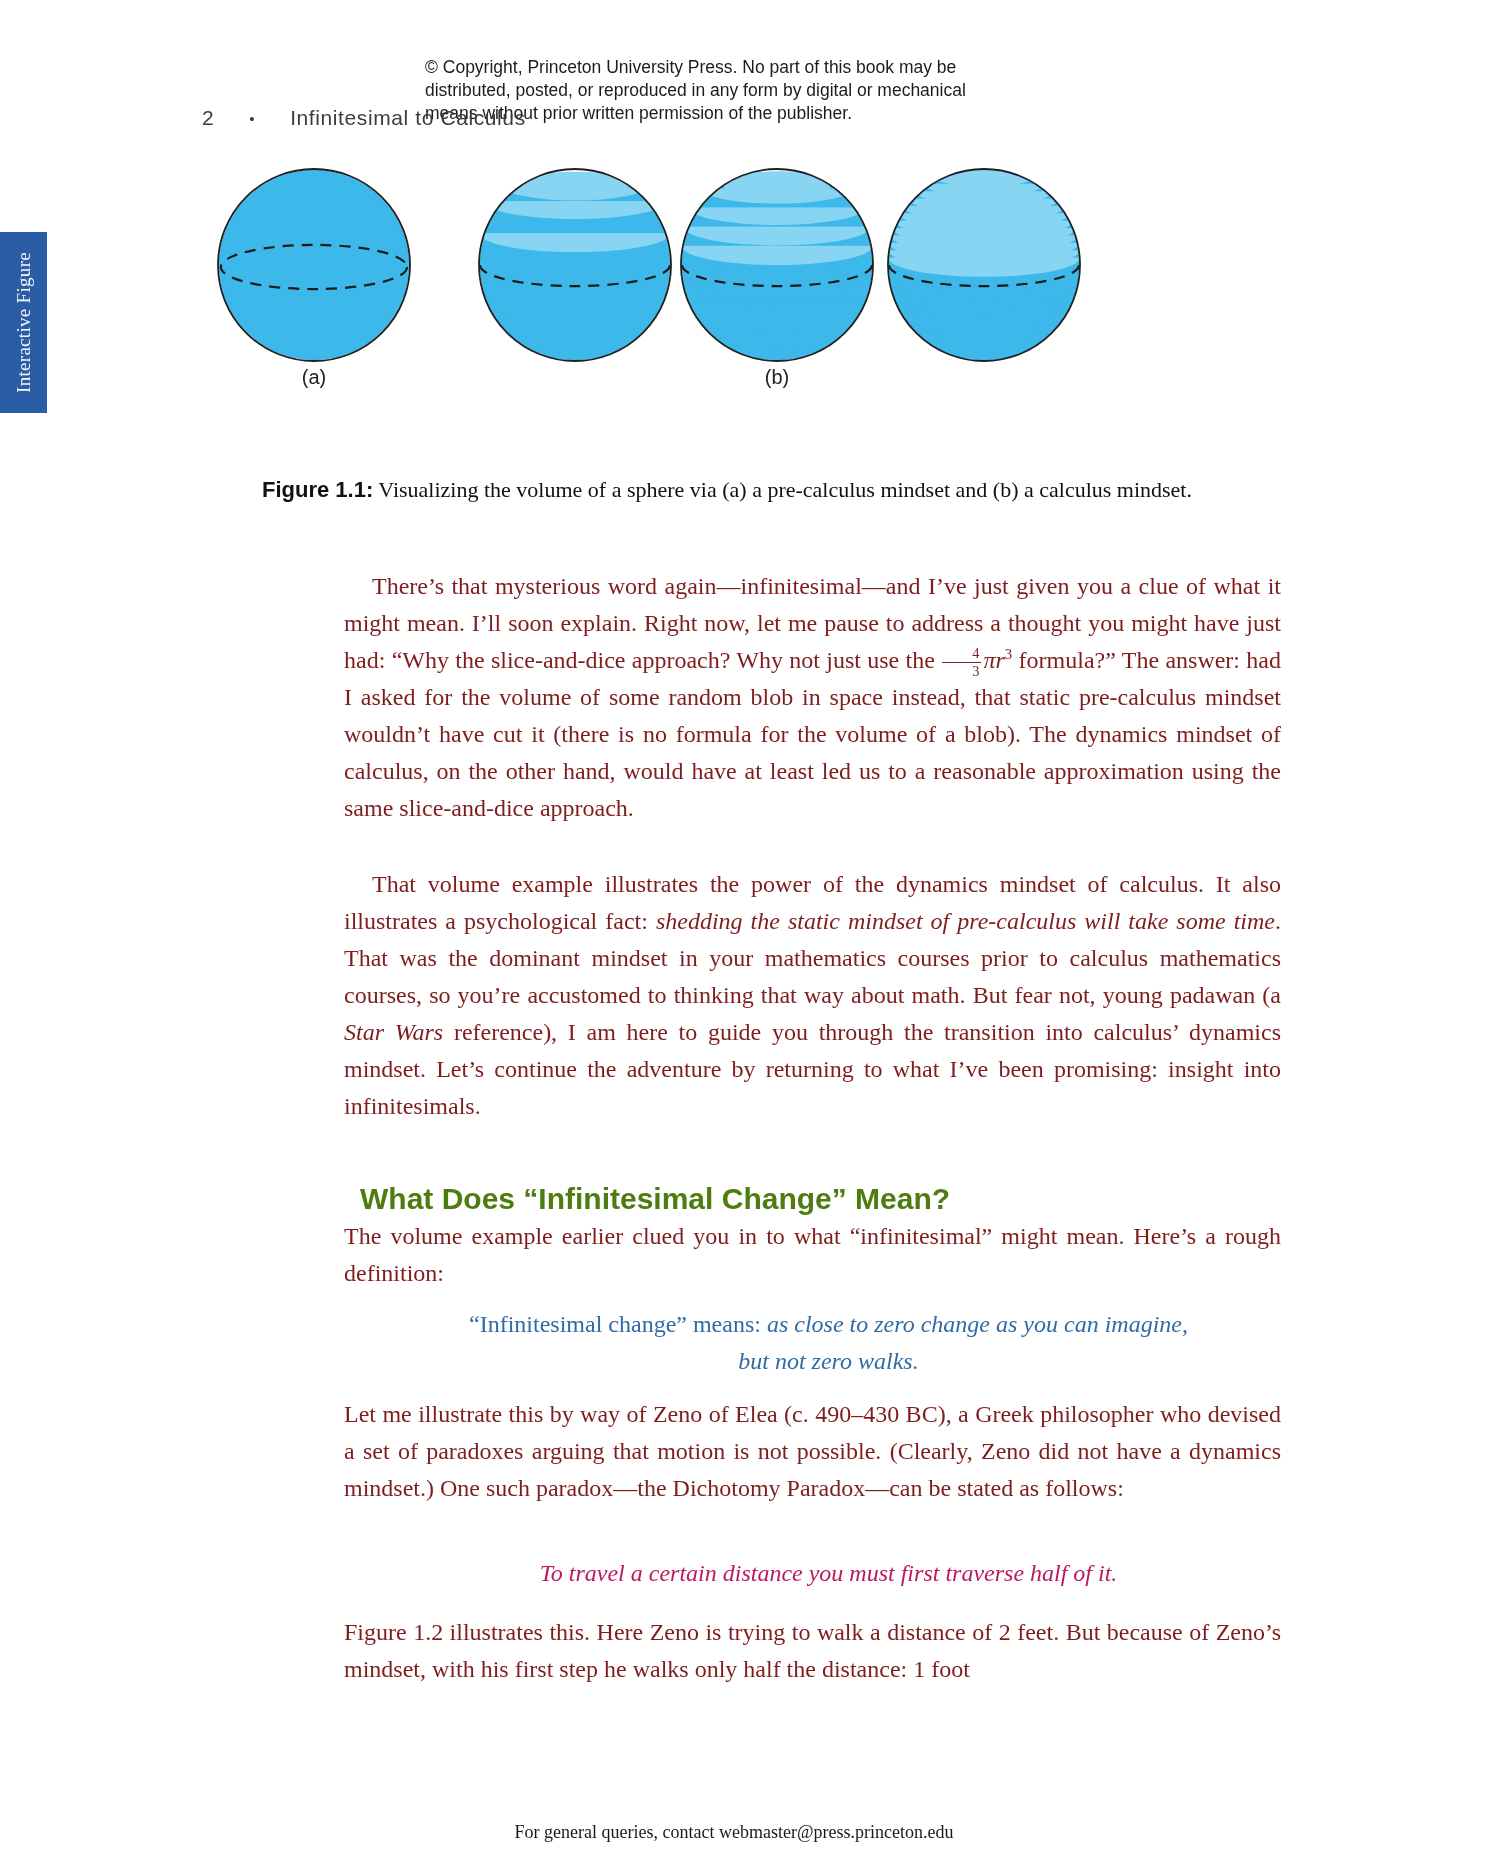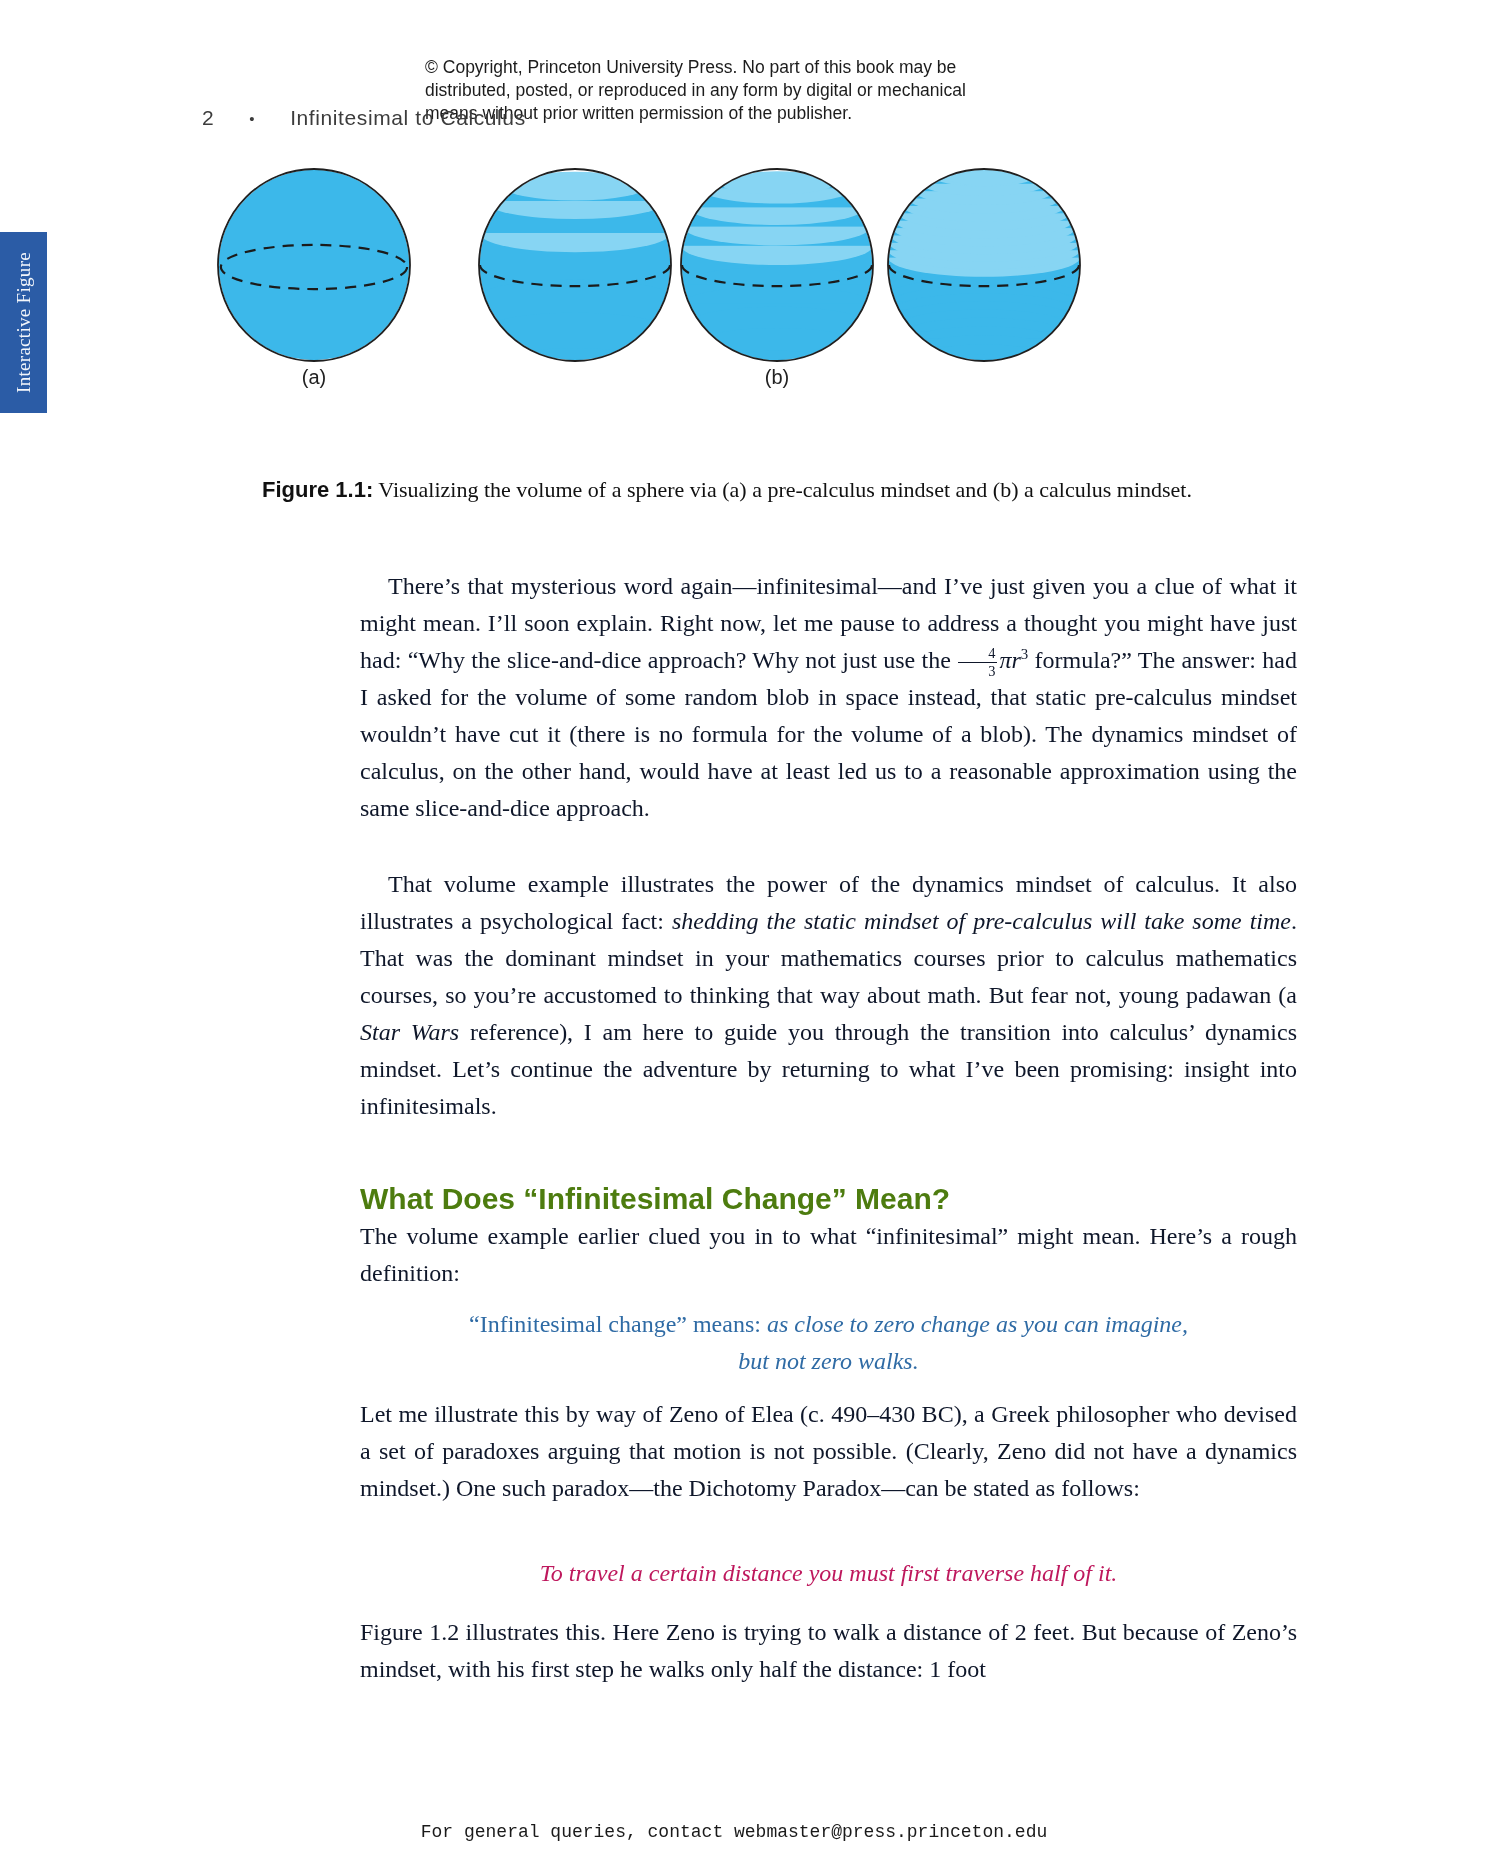--- a/index.html
+++ b/index.html
@@ -14,32 +14,32 @@
        align-items:center;justify-content:center;cursor:pointer;}
   .tab span{writing-mode:vertical-rl;transform:rotate(180deg);color:#f3f6fb;
             font-family:"Liberation Serif",serif;font-size:19px;letter-spacing:0.3px;}
   .figure-svg{position:absolute;left:200px;top:165px;}
   .fig-label{position:absolute;top:366px;width:60px;text-align:center;
              font-family:"Liberation Sans",sans-serif;font-size:20px;color:#222;}
   .label-a{left:284px;} .label-b{left:747px;}
   .caption{position:absolute;left:240px;top:472px;width:1058px;font-size:22px;line-height:36px;
            text-align:left;color:#111;margin-left:22px;}
   .caption .cap-label{font-family:"Liberation Sans",sans-serif;font-weight:bold;font-size:22px;}
-  .para{position:absolute;left:360px;width:937px;font-size:24px;line-height:37px;
-        text-align:justify;color:#0f172a;}
+  .para{position:absolute;left:344px;width:937px;font-size:24px;line-height:37px;
+        text-align:justify;color:#7f1d1d;}
   .indent{text-indent:28px;}
   .heading{position:absolute;left:360px;top:1157px;width:1000px;
            font-family:"Liberation Sans",sans-serif;font-weight:bold;font-size:30px;color:#4d7c0f;}
   .definition{position:absolute;left:360px;top:1306px;width:937px;text-align:center;
               font-size:24px;line-height:37px;}
   .italic{font-style:italic;}
   .quote{position:absolute;left:360px;top:1560px;width:937px;text-align:center;
          font-size:24px;font-style:italic;color:#be185d;}
   .footer{position:absolute;left:0;top:1822px;width:1468px;text-align:center;
-          font-family:Liberation Mono, monospace;font-size:18px;color:#1a1a1a;}
+          font-family:Liberation Serif, serif;font-size:18px;color:#1a1a1a;}
   .frac{display:inline-block;text-align:center;vertical-align:-0.55em;line-height:1.02;
         font-size:0.6em;margin:0 2px 0 1px;}
   .fnum{display:block;border-bottom:1.4px solid currentColor;padding:0 2px 1px;}
   .fden{display:block;padding-top:1px;}
   .mathvar{font-style:italic;}
   .sup{font-size:0.62em;vertical-align:0.6em;line-height:0;}
 </style>
 </head>
 <body>
 

